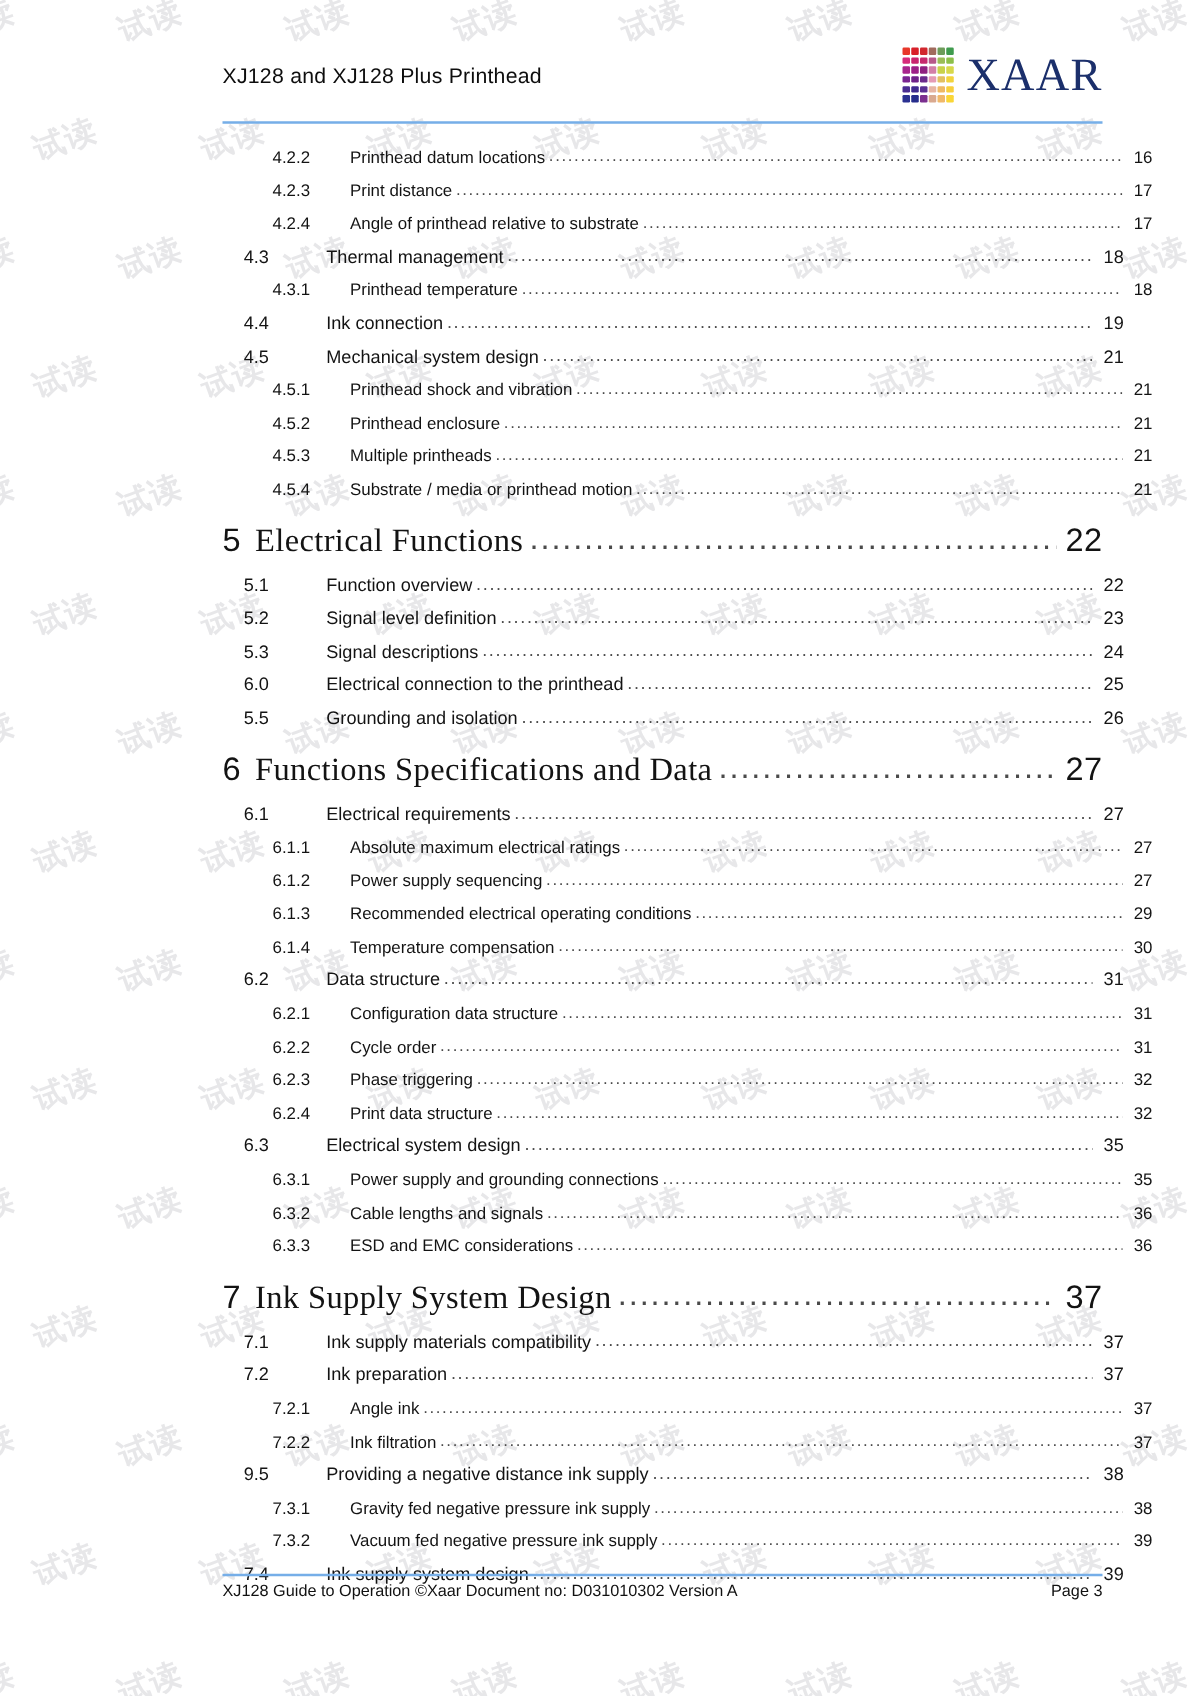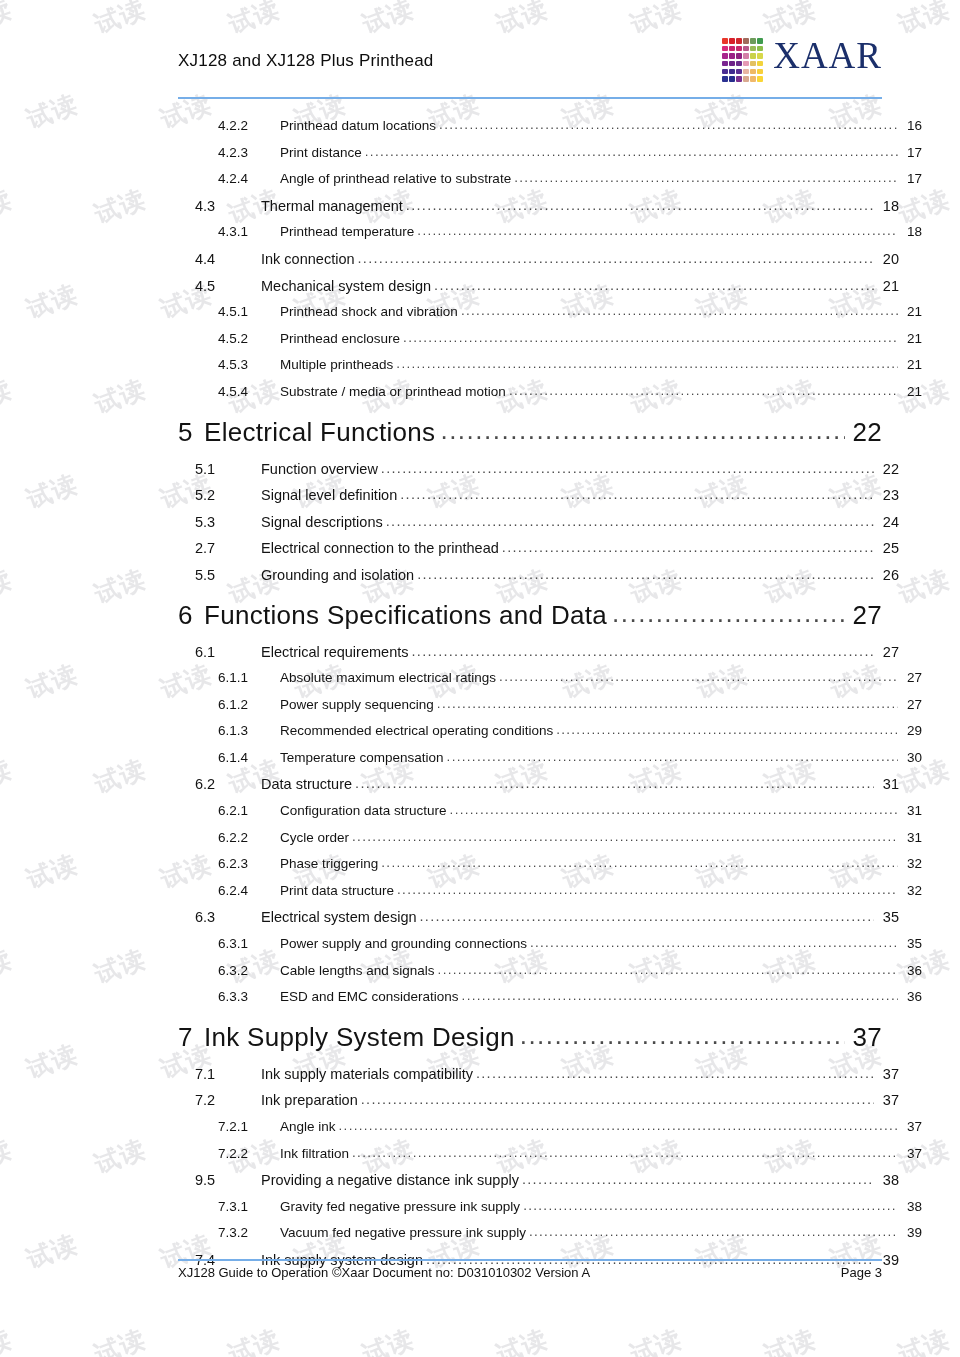--- a/index.html
+++ b/index.html
@@ -55,21 +55,21 @@
     justify-content: space-between;
   }
   #header-title {
     font-size: 17px;
     color: #0d0d0d;
     letter-spacing: 0.2px;
     white-space: nowrap;
   }
   #brand-logo {
     display: flex;
-    align-items: flex-start;
+    align-items: center;
     gap: 9px;
   }
   #logo-dot-grid {
     display: grid;
     grid-template-columns: repeat(6, 7px);
     grid-template-rows: repeat(6, 7.6px);
     gap: 0px;
   }
   #logo-dot-grid i {
     display: block;
@@ -137,21 +137,21 @@
   
   .lvl1 {
     font-size: 26px;
     font-weight: 400;
     height: 42px;
     letter-spacing: 0.3px;
     margin-top: 6px;
     margin-bottom: 2px;
   }
   .lvl1 .toc-num   { width: 26px; }
-  .lvl1 .toc-title { padding-right: 5px; }
+  .lvl1 .toc-title { padding-right: 5px; font-family: Liberation Serif, serif; }
   .lvl1 .toc-leader{ font-size: 26px; letter-spacing: 1.5px; top: -2px; }
   .lvl1 .toc-page  { min-width: 34px; }
 
   
   .lvl2 {
     font-size: 14.5px;
     height: 26.6px;
     padding-left: 17px;
   }
   .lvl2 .toc-num   { width: 66px; }
@@ -392,21 +392,21 @@
       <div class="toc-entry lvl3">
         <span class="toc-num">4.3.1</span>
         <span class="toc-title">Printhead temperature</span>
         <span class="toc-leader">............................................................................................................................................................................................................................</span>
         <span class="toc-page">18</span>
       </div>
       <div class="toc-entry lvl2">
         <span class="toc-num">4.4</span>
         <span class="toc-title">Ink connection</span>
         <span class="toc-leader">............................................................................................................................................................................................................................</span>
-        <span class="toc-page">20</span>
+        <span class="toc-page">19</span>
       </div>
       <div class="toc-entry lvl2">
         <span class="toc-num">4.5</span>
         <span class="toc-title">Mechanical system design</span>
         <span class="toc-leader">............................................................................................................................................................................................................................</span>
         <span class="toc-page">21</span>
       </div>
       <div class="toc-entry lvl3">
         <span class="toc-num">4.5.1</span>
         <span class="toc-title">Printhead shock and vibration</span>
@@ -449,21 +449,21 @@
         <span class="toc-leader">............................................................................................................................................................................................................................</span>
         <span class="toc-page">23</span>
       </div>
       <div class="toc-entry lvl2">
         <span class="toc-num">5.3</span>
         <span class="toc-title">Signal descriptions</span>
         <span class="toc-leader">............................................................................................................................................................................................................................</span>
         <span class="toc-page">24</span>
       </div>
       <div class="toc-entry lvl2">
-        <span class="toc-num">2.7</span>
+        <span class="toc-num">6.0</span>
         <span class="toc-title">Electrical connection to the printhead</span>
         <span class="toc-leader">............................................................................................................................................................................................................................</span>
         <span class="toc-page">25</span>
       </div>
       <div class="toc-entry lvl2">
         <span class="toc-num">5.5</span>
         <span class="toc-title">Grounding and isolation</span>
         <span class="toc-leader">............................................................................................................................................................................................................................</span>
         <span class="toc-page">26</span>
       </div>

